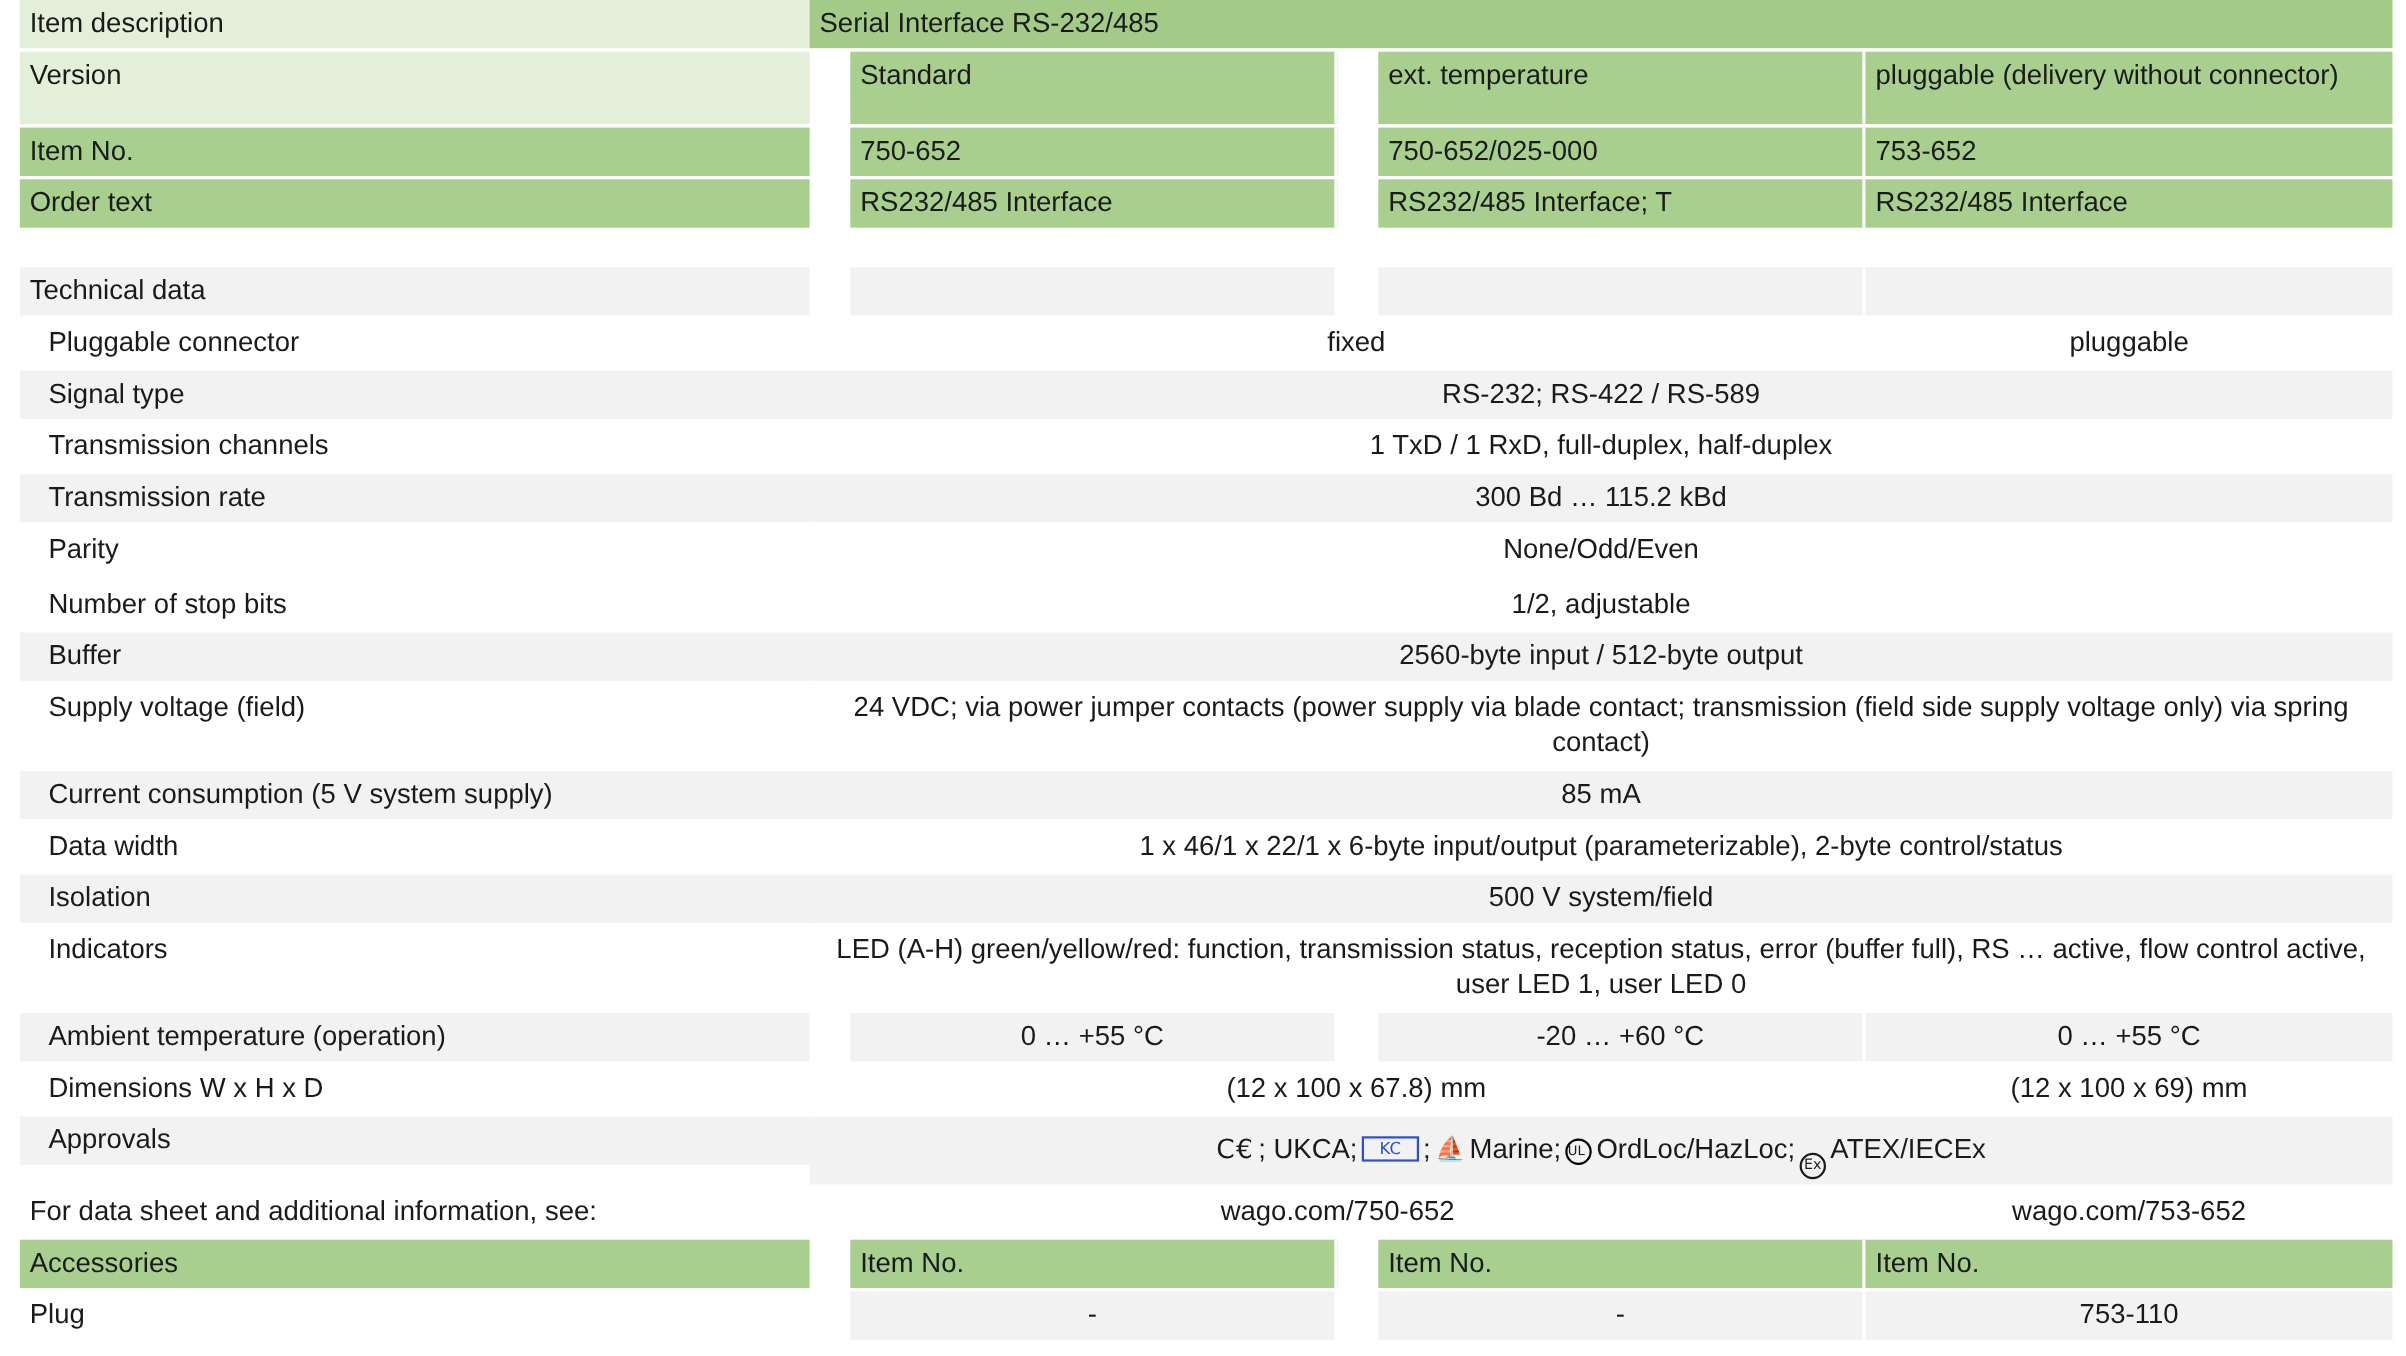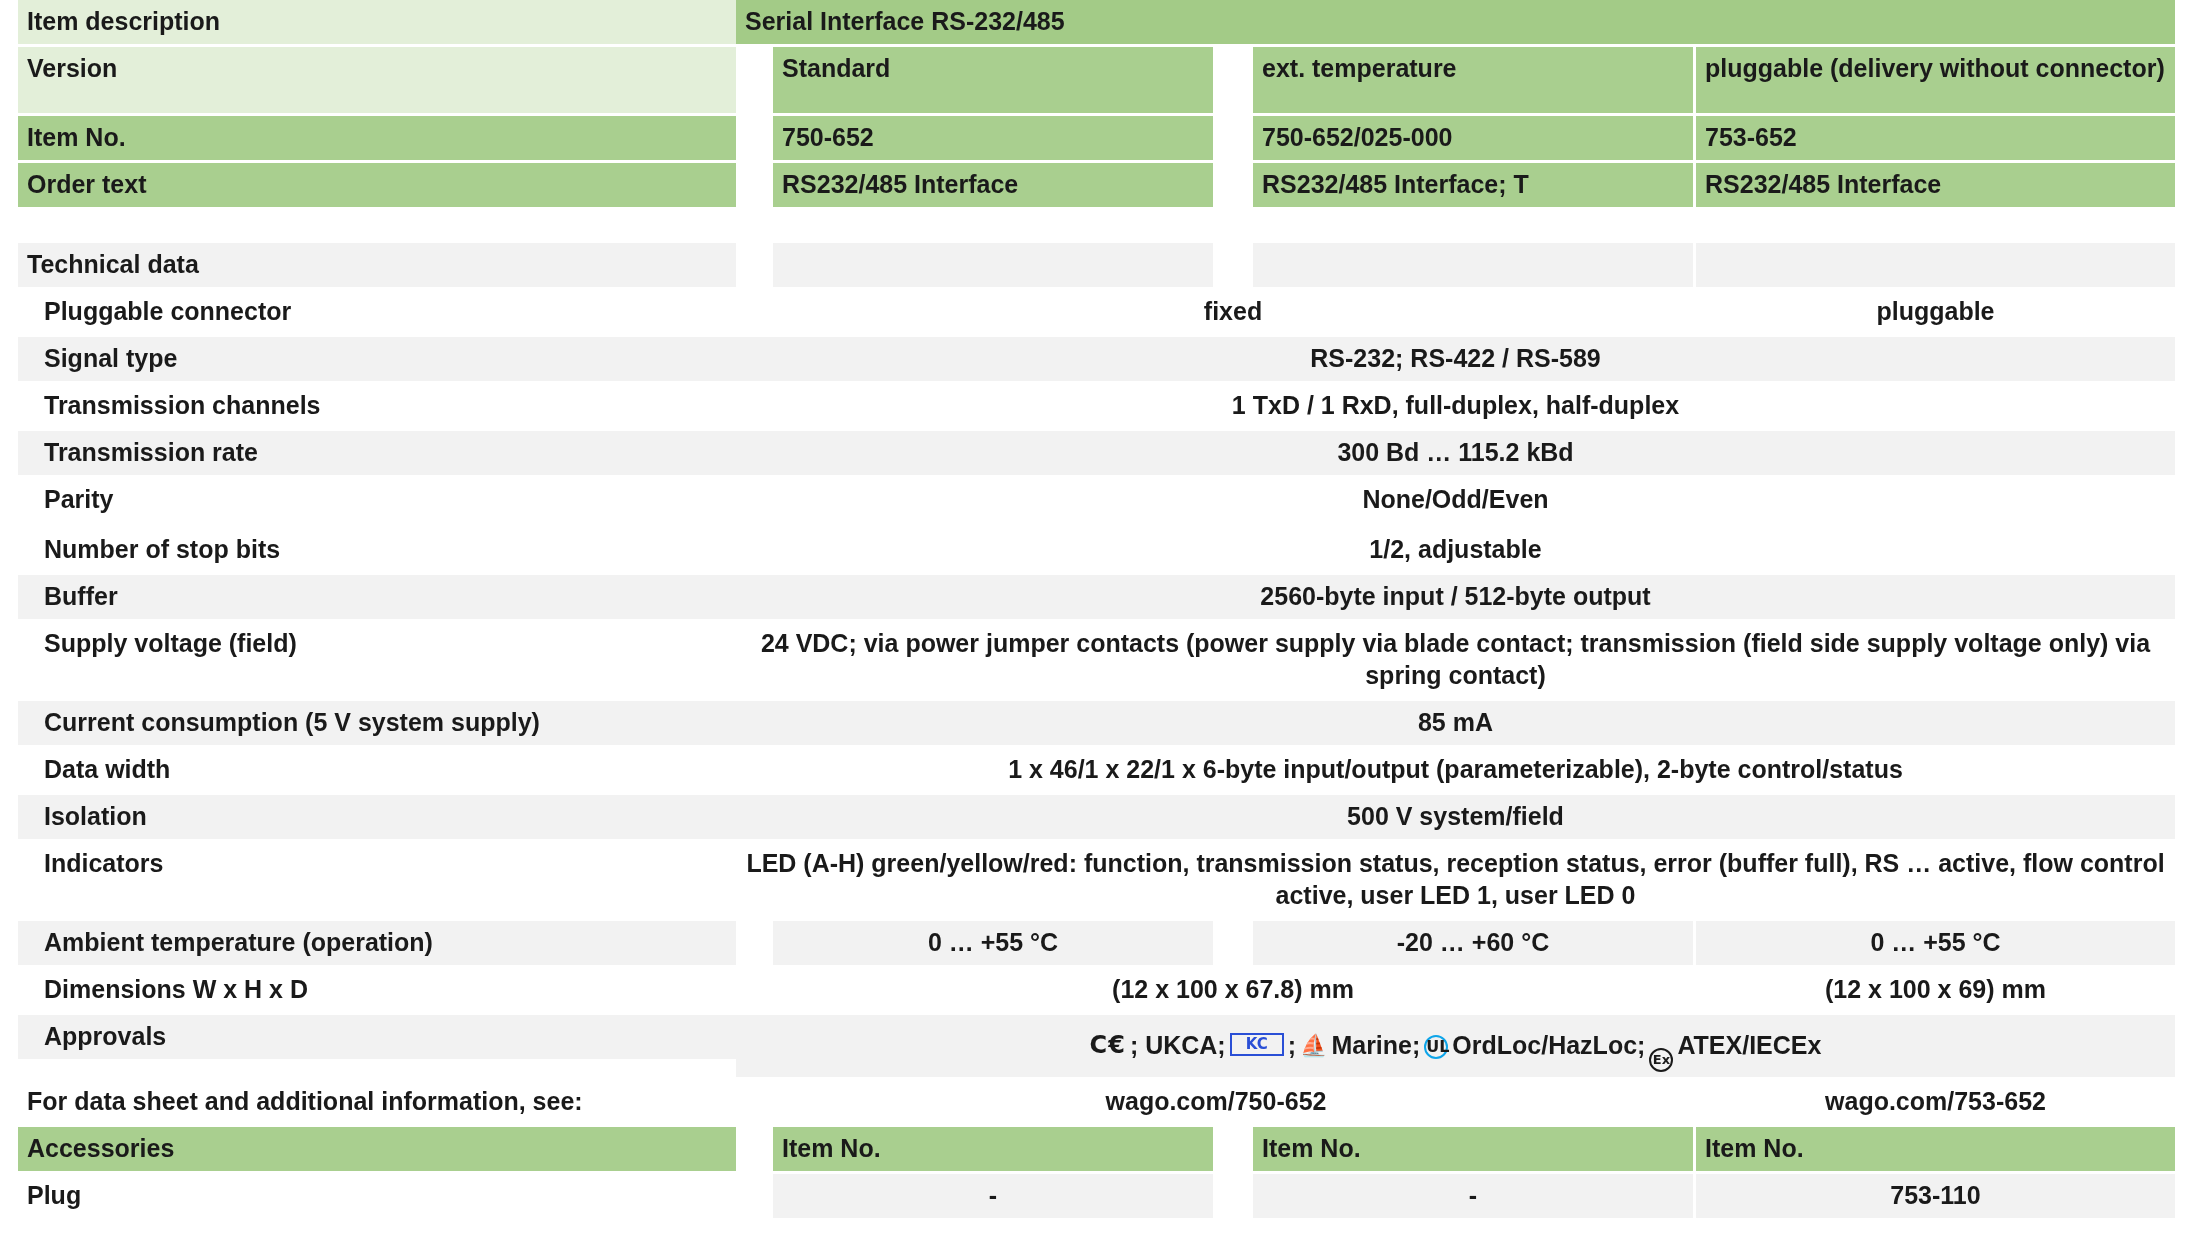--- a/index.html
+++ b/index.html
@@ -13,21 +13,20 @@
     font-family: "Liberation Sans", sans-serif;
     color: #1a1a1a;
     overflow: hidden;
   }
   .page {
     position: relative;
     width: 2187px;
     height: 1233px;
     padding: 0;
     box-sizing: border-box;
-    font-weight: bold;
   }
 
   
   .tbl {
     border-collapse: separate;
     border-spacing: 0;
     table-layout: fixed;
     width: 2157px;
     margin-left: 18px;
   }
@@ -92,27 +91,27 @@
     transform: translateY(-1px);
   }
   .ico-glyph {
     font-family: "DejaVu Sans", sans-serif;
     font-size: 22px;
     display: inline-block;
     transform: translateY(1px);
   }
   .ico-ul {
     display: inline-block;
-    border: 2px solid #0ea5e9;
+    border: 2px solid #000000;
     border-radius: 50%;
     width: 20px;
     height: 20px;
-    font-size: 16px;
+    font-size: 12px;
     line-height: 19px;
-    text-align: center;
+    text-align: left;
     font-family: "DejaVu Sans", sans-serif;
     transform: translateY(2px);
   }
   .ico-ex {
     display: inline-block;
     border: 2px solid #1a1a1a;
     border-radius: 50%;
     width: 20px;
     height: 20px;
     font-size: 13px;

